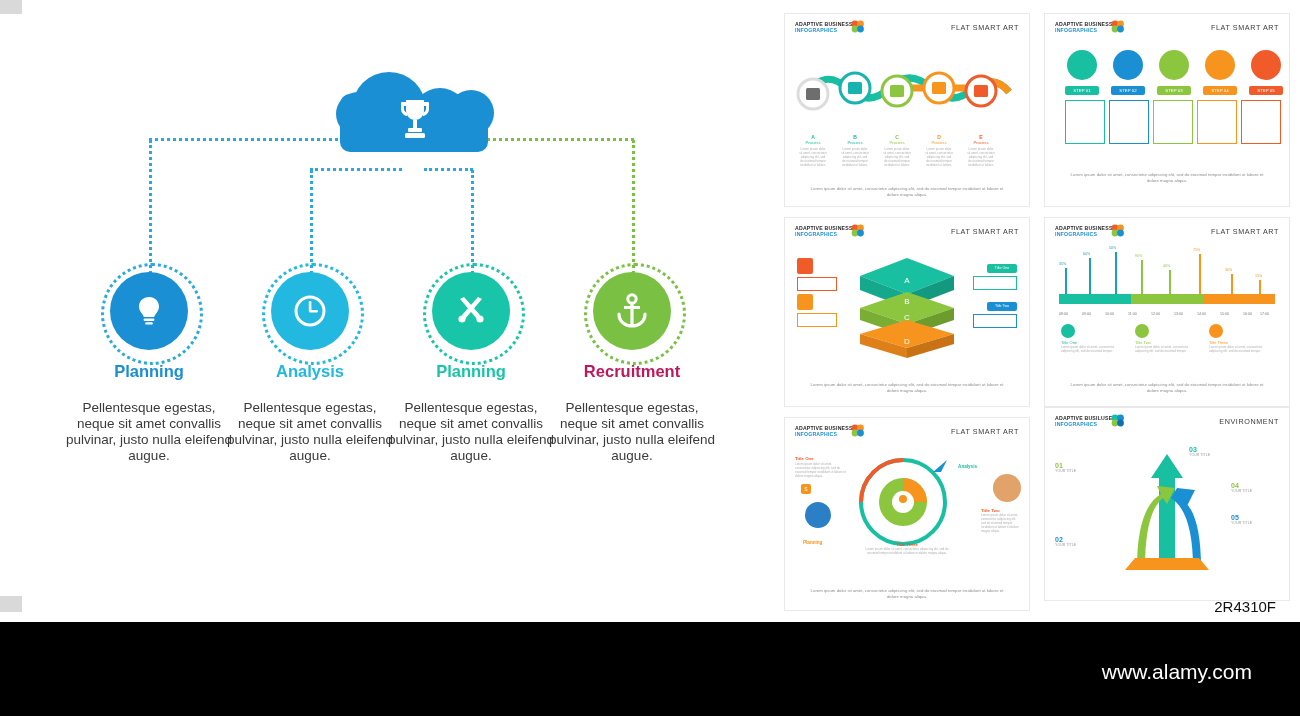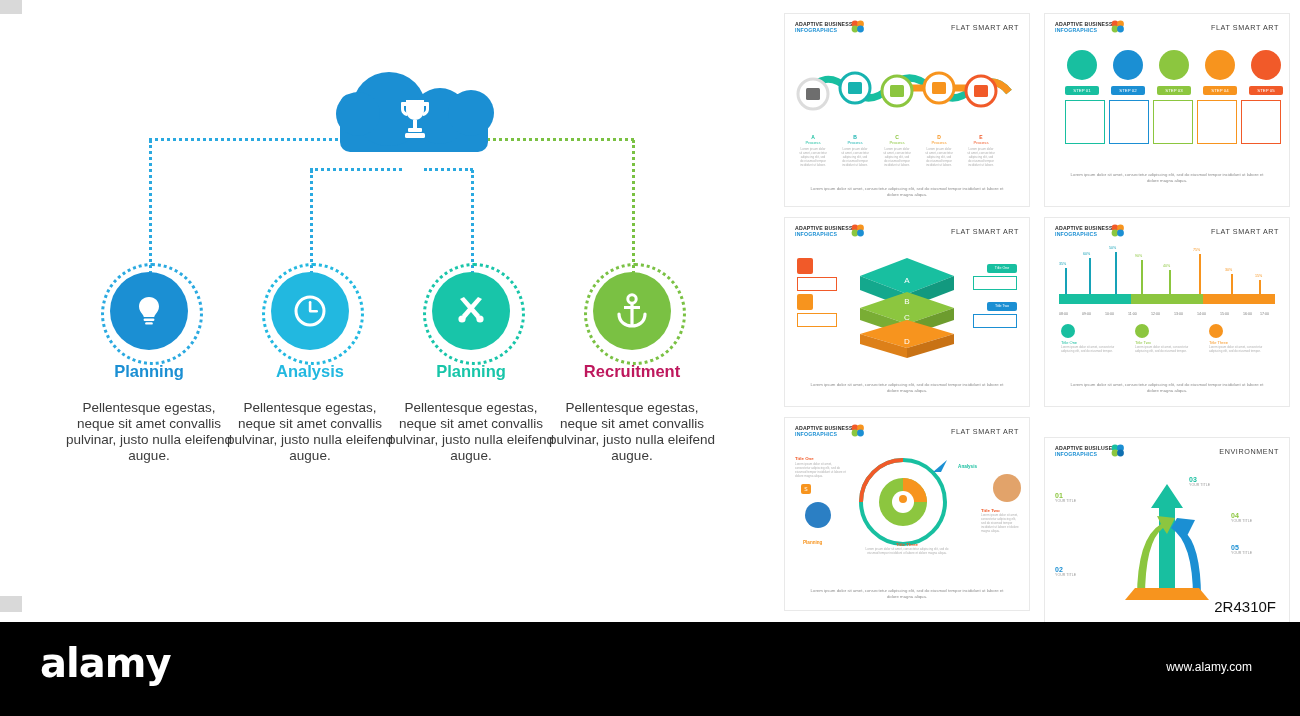--- a/index.html
+++ b/index.html
@@ -46,21 +46,21 @@
   .lorem{position:absolute;left:8%;width:84%;text-align:center;font-size:4.3px;line-height:6px;color:#8d8d8d;}
   .micro{font-size:3px;line-height:4px;color:#b0b0b0;}
 
   .tcap{font-size:5px;font-weight:bold;}
   .tcap2{font-size:4.2px;}
 
   
   .alamy-bar{position:absolute;left:0;top:622px;width:1300px;height:94px;background:#000000;}
   .alamy-logo{position:absolute;left:40px;top:640px;font-size:40px;font-weight:bold;color:#ffffff;font-family:"DejaVu Sans",sans-serif;letter-spacing:-1px;}
   .alamy-id{position:absolute;right:24px;top:598px;font-size:15px;color:#111;}
-  .alamy-url{position:absolute;right:48px;top:660px;font-size:12px;color:#ffffff;text-align:center;}
+  .alamy-url{position:absolute;right:48px;top:660px;font-size:21px;color:#ffffff;text-align:center;}
 
   .corner{position:absolute;background:#d9d9d9;}
 </style>
 </head>
 <body>
 
 <div class="stage">
 
   <div class="corner" style="left:0;top:0;width:22px;height:14px;"></div>
   <div class="corner" style="left:0;top:596px;width:22px;height:16px;"></div>
@@ -414,21 +414,21 @@
         <div class="micro">Lorem ipsum dolor sit amet, consectetur adipiscing elit, sed do eiusmod tempor incididunt ut labore et dolore magna aliqua.</div>
       </div>
       <div style="position:absolute;left:78px;top:100px;width:88px;text-align:center;">
         <div style="font-size:4.4px;color:#f15a29;font-weight:bold;">Title Three</div>
         <div class="micro">Lorem ipsum dolor sit amet, consectetur adipiscing elit, sed do eiusmod tempor incididunt ut labore et dolore magna aliqua.</div>
       </div>
       <div class="lorem" style="top:146px;">Lorem ipsum dolor sit amet, consectetur adipiscing elit, sed do eiusmod tempor incididunt ut labore et dolore magna aliqua.</div>
     </div>
   </div>
 
-  <div class="thumb" style="left:1045px;top:438px;width:244px;height:192px;">
+  <div class="thumb" style="left:1045px;top:408px;width:244px;height:192px;">
     <div class="thumb-head">
       <div class="brand">
         <div>ADAPTIVE BUSILUSE</div>
         <div class="b2">INFOGRAPHICS</div>
       </div>
       <svg class="brand-dots" style="left:66px;top:6px;" viewBox="0 0 13 13">
         <circle cx="4" cy="4" r="3.4" fill="#18bfa0"></circle>
           <circle cx="9.5" cy="4" r="#" stroke="none"></circle>
         <circle cx="9.5" cy="4" r="3.4" fill="#1b8fd3"></circle>
         <circle cx="4" cy="9" r="3.4" fill="#8cc63f"></circle>
@@ -461,15 +461,14 @@
       </div>
       <div style="position:absolute;right:14px;top:82px;width:44px;">
         <div style="font-size:7px;font-weight:bold;color:#1b8fd3;">05</div>
         <div style="font-size:3.6px;color:#9a9a9a;">YOUR TITLE</div>
       </div>
     </div>
   </div>
 
   <div class="alamy-id">2R4310F</div>
   <div class="alamy-bar"></div>
-  <div class="alamy-logo"><span>alamy</span></div>
   <div class="alamy-url">www.alamy.com</div>
 </div>
 
 </body></html>

